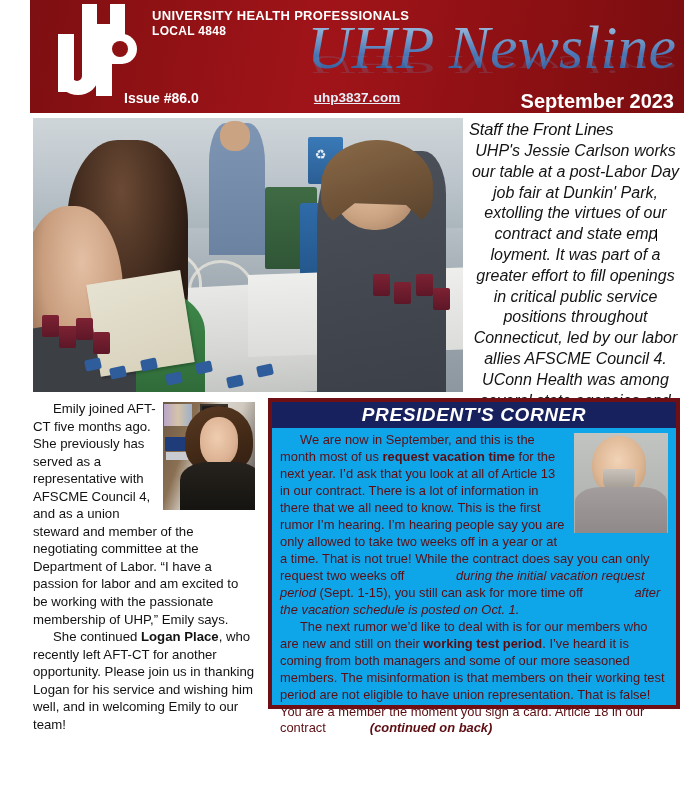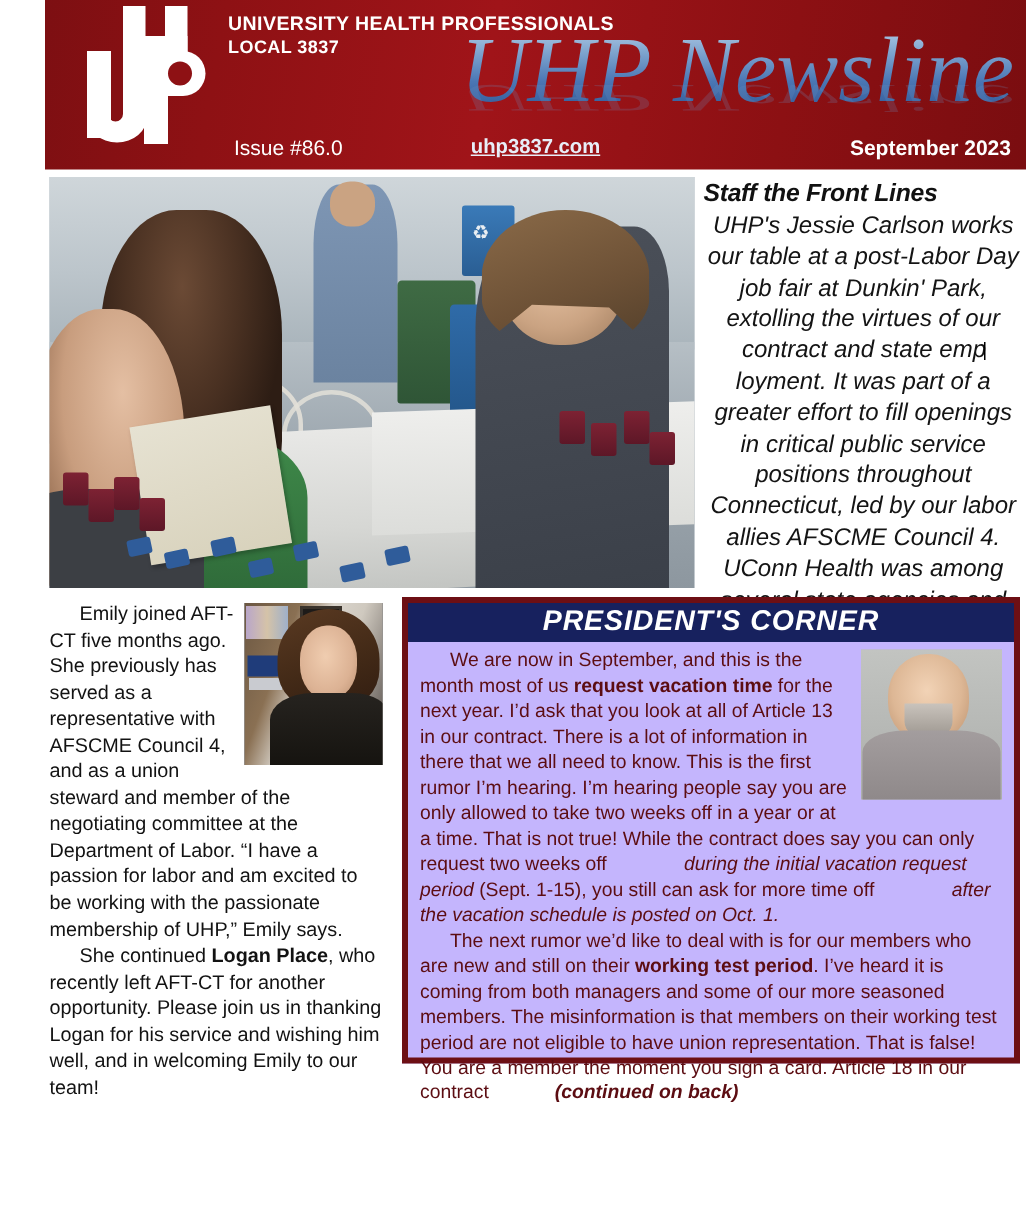--- a/index.html
+++ b/index.html
@@ -105,41 +105,40 @@
     bottom: 0;
     width: 654px;
     height: 26px;
   }
   .mast-issue {
     position: absolute;
     left: 94px;
     top: 3px;
     color: #ffffff;
     font-size: 14px;
-    font-weight: normal;
-    margin-left: 32px;
+    font-weight: bold;
   }
   .mast-url {
     position: absolute;
     left: 0;
     right: 0;
     top: 3px;
     text-align: center;
     color: #e8eef8;
     font-size: 13.5px;
     font-weight: bold;
     text-decoration: underline;
     text-underline-offset: 1px;
   }
   .mast-date {
     position: absolute;
     right: 10px;
     top: 3px;
     color: #ffffff;
-    font-size: 14px;
+    font-size: 20px;
     font-weight: bold;
   }
 
   
   .top-photo {
     position: absolute;
     left: 33px;
     top: 118px;
     width: 430px;
     height: 274px;
@@ -262,21 +261,21 @@
   .caption {
     position: absolute;
     left: 469px;
     top: 120px;
     width: 213px;
   }
   .caption h2 {
     margin: 0 0 2px 0;
     font-size: 16.5px;
     font-style: italic;
-    font-weight: bold;
+    font-weight: normal;
     color: #111111;
     letter-spacing: -0.2px;
   }
   .caption p {
     margin: 0;
     font-size: 16px;
     line-height: 1.30;
     font-style: italic;
     font-weight: normal;
     color: #141414;
@@ -362,21 +361,21 @@
   .left-col p b { font-weight: bold; }
 
   
   .pres-box {
     position: absolute;
     left: 268px;
     top: 398px;
     width: 412px;
     height: 311px;
     border: 4px solid #6d0f14;
-    background: #c4b5fd;
+    background: #0ea5e9;
     box-sizing: border-box;
   }
   .pres-header {
     height: 26px;
     background: #17215e;
     display: flex;
     align-items: center;
     justify-content: center;
   }
   .pres-header span {
@@ -459,21 +458,21 @@
       <rect x="34" y="6" width="15" height="52" fill="#ffffff"></rect>
       <rect x="62" y="6" width="15" height="52" fill="#ffffff"></rect>
       <rect x="34" y="26" width="43" height="13" fill="#ffffff"></rect>
       <rect x="48" y="36" width="16" height="62" fill="#ffffff"></rect>
       <path d="M64 36 l10 0 a15 15 0 0 1 0 30 l-10 0 z" fill="#ffffff"></path>
       <circle cx="72" cy="51" r="8" fill="#8e1114"></circle>
     </svg>
   </div>
 
   <div class="mast-org">UNIVERSITY HEALTH PROFESSIONALS</div>
-  <div class="mast-local">LOCAL 3837</div>
+  <div class="mast-local">LOCAL 4848</div>
 
   <div class="wordmark-wrap">
     <div class="wordmark">UHP Newsline</div>
     <div class="wordmark-reflection">UHP Newsline</div>
   </div>
 
   <div class="mast-footer">
     <div class="mast-issue">Issue #86.0</div>
     <div class="mast-url">uhp3837.com</div>
     <div class="mast-date">September 2023</div>

